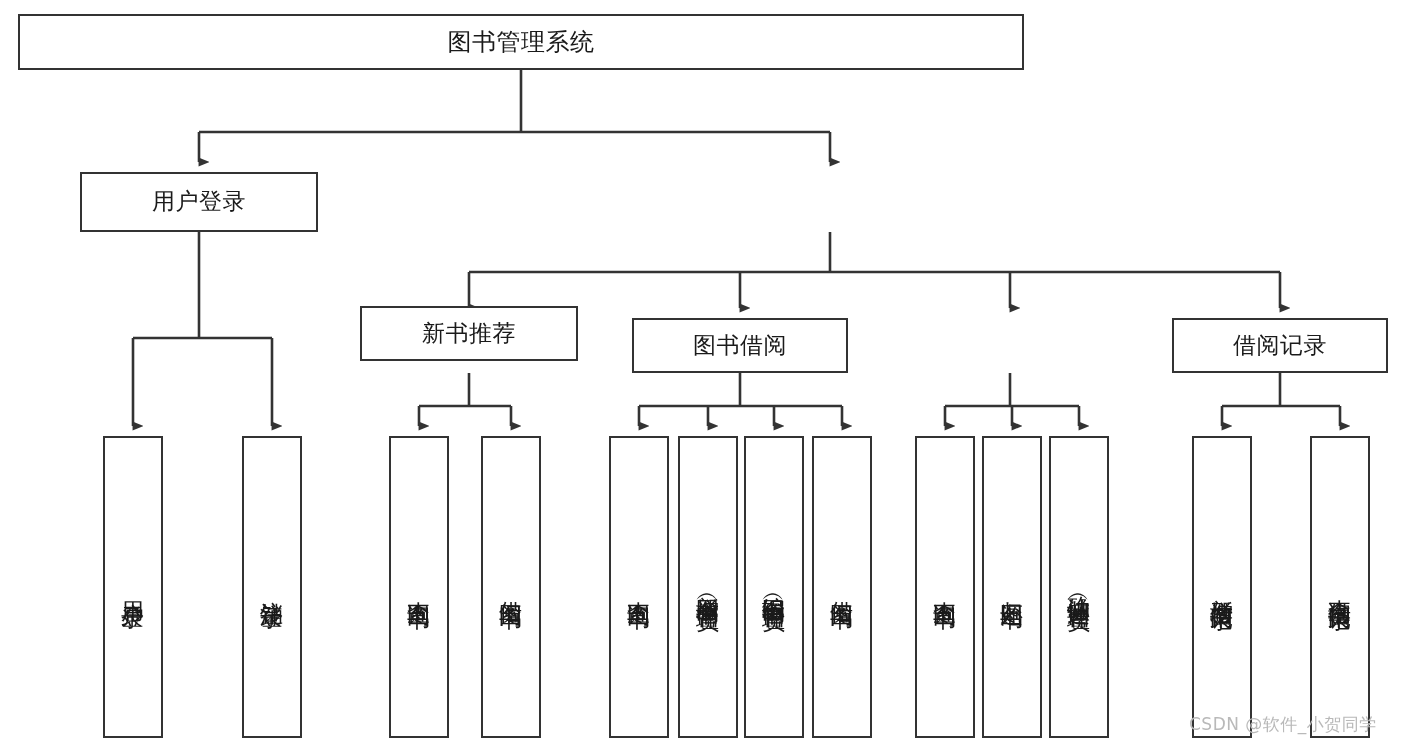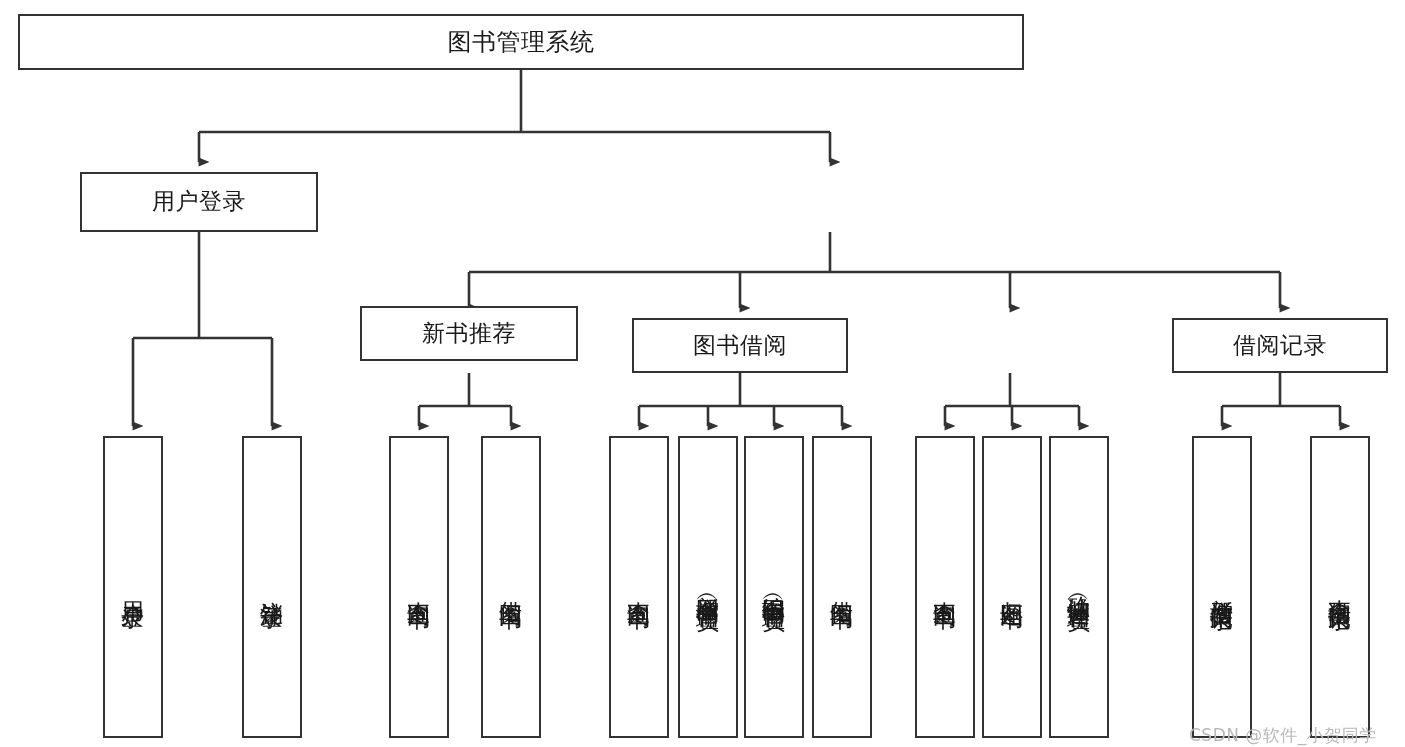--- a/index.html
+++ b/index.html
@@ -56,21 +56,20 @@
   }
   .watermark {
     position: absolute;
     left: 1189px;
     top: 713px;
     font-size: 17px;
     color: #b9b9b9;
     white-space: nowrap;
     letter-spacing: 0.5px;
     font-family: "DejaVu Sans", "Liberation Sans", sans-serif;
-    margin-top: 11px;
   }
 </style>
 </head>
 <body>
 
 <div id="canvas">
 
   <svg id="wires" viewBox="0 0 1405 747" xmlns="http://www.w3.org/2000/svg">
     <defs>
       <marker id="arrow" viewBox="0 0 10 12" refX="5" refY="11.5" markerWidth="9" markerHeight="11" orient="auto-start-reverse" markerUnits="userSpaceOnUse">

